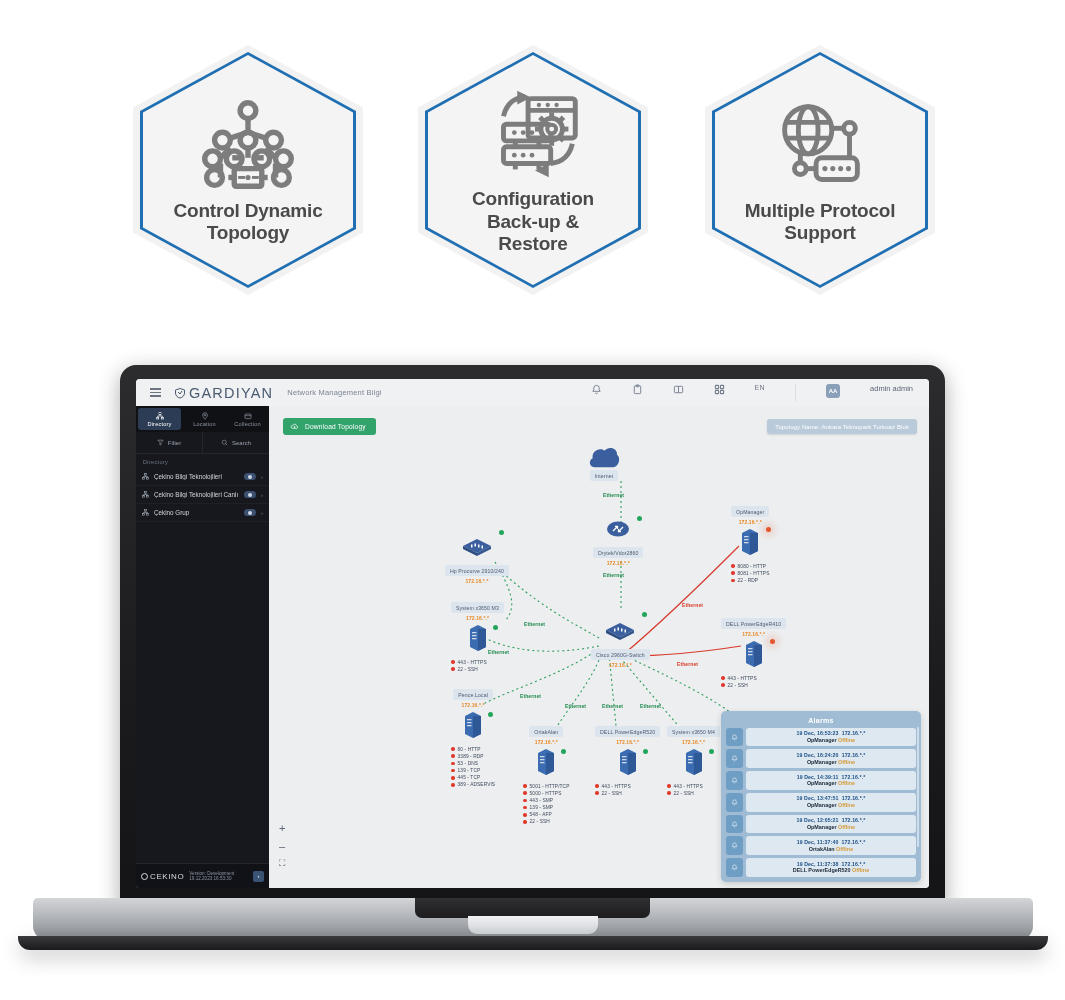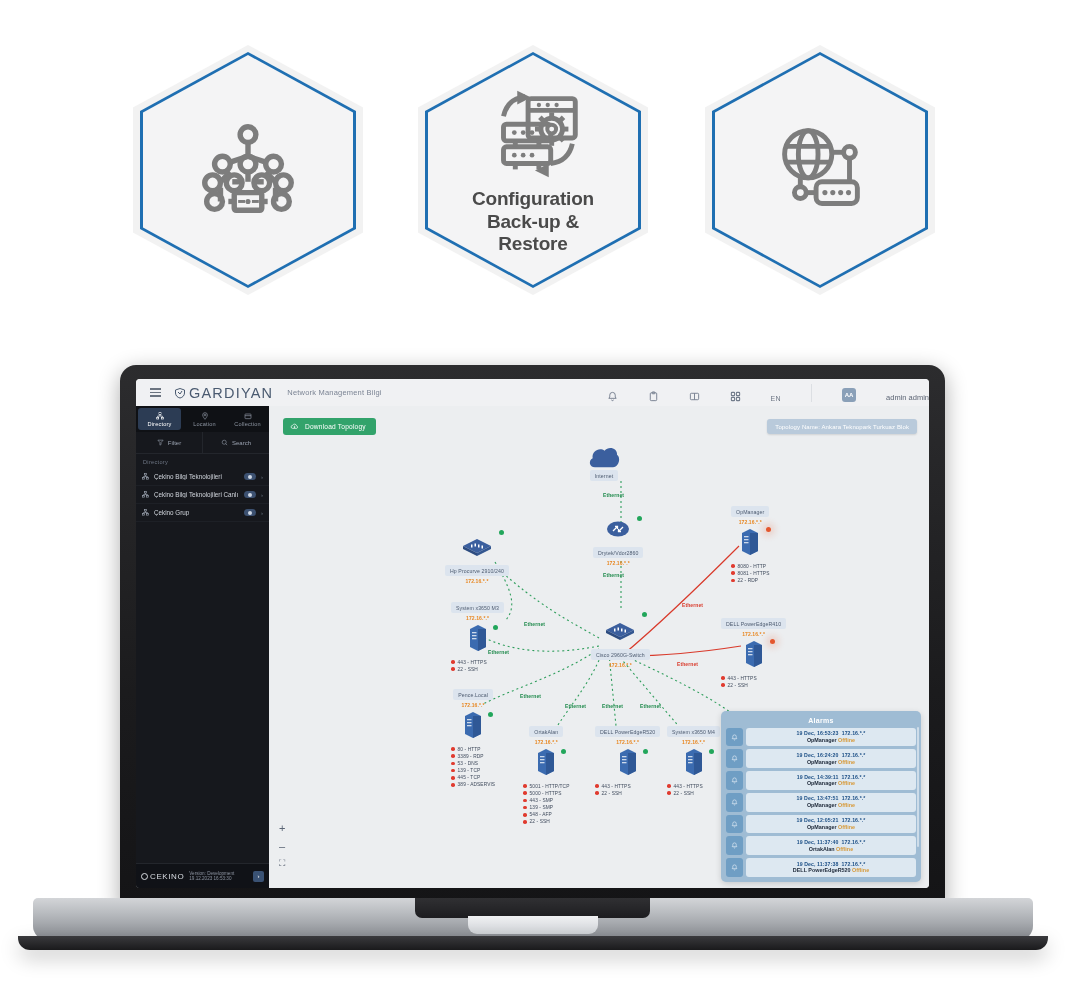--- a/index.html
+++ b/index.html
@@ -86,21 +86,21 @@
     position:absolute;left:0;top:0;width:100%;height:27px;
     background:#f0f1f3;display:flex;align-items:center;
     border-bottom:1px solid #dfe2e5;
   }
   .hamburger{width:26px;display:flex;flex-direction:column;gap:2px;align-items:center;
     padding-left:6px;}
   .hamburger i{display:block;width:11px;height:1.5px;background:#6b7480;}
   .brand{display:flex;align-items:center;gap:3px;padding-left:6px;}
   .brand-name{font-size:14.5px;letter-spacing:1.2px;color:#4a5a70;font-weight:400;}
   .app-sub{font-size:7.5px;color:#7b8494;margin-left:14px;letter-spacing:.2px;}
-  .header-right{margin-left:auto;display:flex;align-items:flex-end;gap:30px;padding-right:0;}
+  .header-right{margin-left:auto;display:flex;align-items:flex-start;gap:30px;padding-right:16px;}
   .hicon{width:11px;height:11px;color:#737d8c;display:block;}
   .hlang{font-size:7px;color:#6d7684;letter-spacing:.4px;}
   .hdiv{width:1px;height:18px;background:#dcdfe3;}
   .avatar{
     width:14px;height:14px;border-radius:3px;background:#8aa0b8;
     display:flex;align-items:center;justify-content:center;
     color:#fff;font-size:6px;font-weight:bold;
   }
   .uname{font-size:7.5px;color:#5d6675;}
 
@@ -254,20 +254,23 @@
           <circle cx="74" cy="63" r="8"></circle>
             <circle cx="96" cy="63" r="8"></circle>
           <circle cx="26" cy="82" r="8"></circle>
             <circle cx="94" cy="82" r="8"></circle>
           <rect x="46" y="73" width="28" height="18" rx="2"></rect>
         </g>
         <circle cx="60" cy="82" r="2.6" fill="#7d7d7d"></circle>
         <rect x="50" y="80.5" width="7" height="3" fill="#7d7d7d"></rect>
         <rect x="64" y="80.5" width="7" height="3" fill="#7d7d7d"></rect>
       </svg>
+      <div class="hex-label">
+        <span>Control Dynamic</span><br><span>Topology</span>
+      </div>
     </div>
   </div>
 
   <div class="hex" id="hex-2">
     <div class="hex-shadow"></div>
     <div class="hex-outer"></div>
     <div class="hex-inner"></div>
     <div class="hex-content">
       <svg class="hex-icon" viewBox="0 0 120 100">
         <g fill="none" stroke="#7d7d7d" stroke-width="5">
@@ -333,20 +336,23 @@
           <circle cx="90" cy="32" r="6"></circle>
           <circle cx="40" cy="73" r="6"></circle>
         </g>
         <g fill="#7d7d7d">
           <circle cx="65" cy="73" r="2.6"></circle>
             <circle cx="73" cy="73" r="2.6"></circle>
           <circle cx="81" cy="73" r="2.6"></circle>
             <circle cx="89" cy="73" r="2.6"></circle>
         </g>
       </svg>
+      <div class="hex-label">
+        <span>Multiple Protocol</span><br><span>Support</span>
+      </div>
     </div>
   </div>
 </div>
 
 <div class="laptop">
   <div class="laptop-lid">
     <div class="laptop-bezel">
       <div class="laptop-screen">
 
         <div class="app-header">

